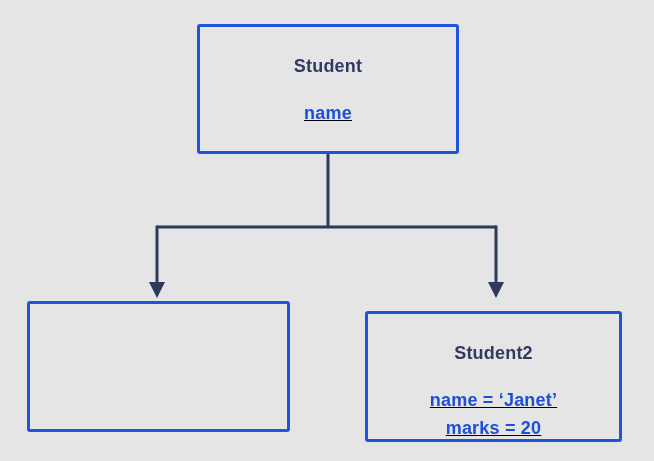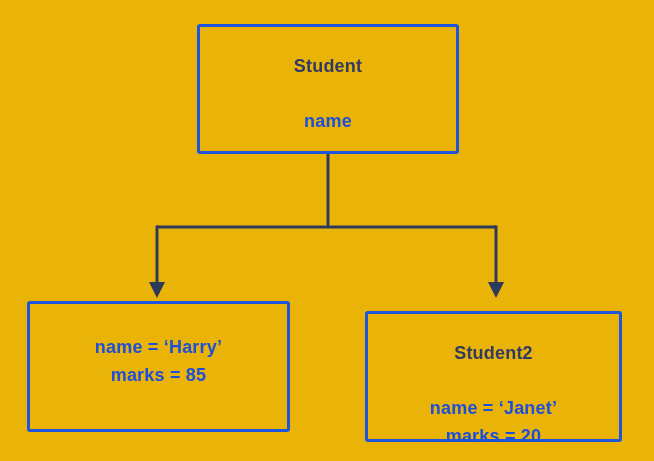--- a/index.html
+++ b/index.html
@@ -5,21 +5,21 @@
   html, body {
     margin: 0;
     padding: 0;
     background: #ffffff;
     font-family: "Liberation Sans", sans-serif;
   }
   .canvas {
     position: relative;
     width: 654px;
     height: 461px;
-    background: #eab308;
+    background: #e5e5e5;
     overflow: hidden;
   }
   .connectors {
     position: absolute;
     left: 0;
     top: 0;
     width: 654px;
     height: 461px;
     pointer-events: none;
   }
@@ -36,21 +36,22 @@
   }
   .box-title {
     margin-top: 27px;
     font-size: 18px;
     font-weight: 700;
     line-height: 24px;
     color: #313a62;
     letter-spacing: 0.2px;
   }
   .box-fields {
-    margin-top: 29px;
+    margin-top: 21px;
+    text-decoration: underline;
   }
   .field {
     font-size: 18px;
     font-weight: 700;
     line-height: 28px;
     color: #1d4fd8;
     letter-spacing: 0.2px;
   }
   .class-box   { left: 197px; top: 24px;  width: 262px; height: 130px; }
   .inst-box-1  { left: 27px;  top: 301px; width: 263px; height: 131px; }
@@ -76,24 +77,20 @@
   </svg>
 
   <div class="box class-box">
     <div class="box-title">Student</div>
     <div class="box-fields">
       <div class="field">name</div>
     </div>
   </div>
 
   <div class="box inst-box-1">
-    <div class="box-fields">
-      <div class="field">name = ‘Harry’</div>
-      <div class="field">marks = 85</div>
-    </div>
   </div>
 
   <div class="box inst-box-2">
     <div class="box-title">Student2</div>
     <div class="box-fields">
       <div class="field">name = ‘Janet’</div>
       <div class="field">marks = 20</div>
     </div>
   </div>
 

